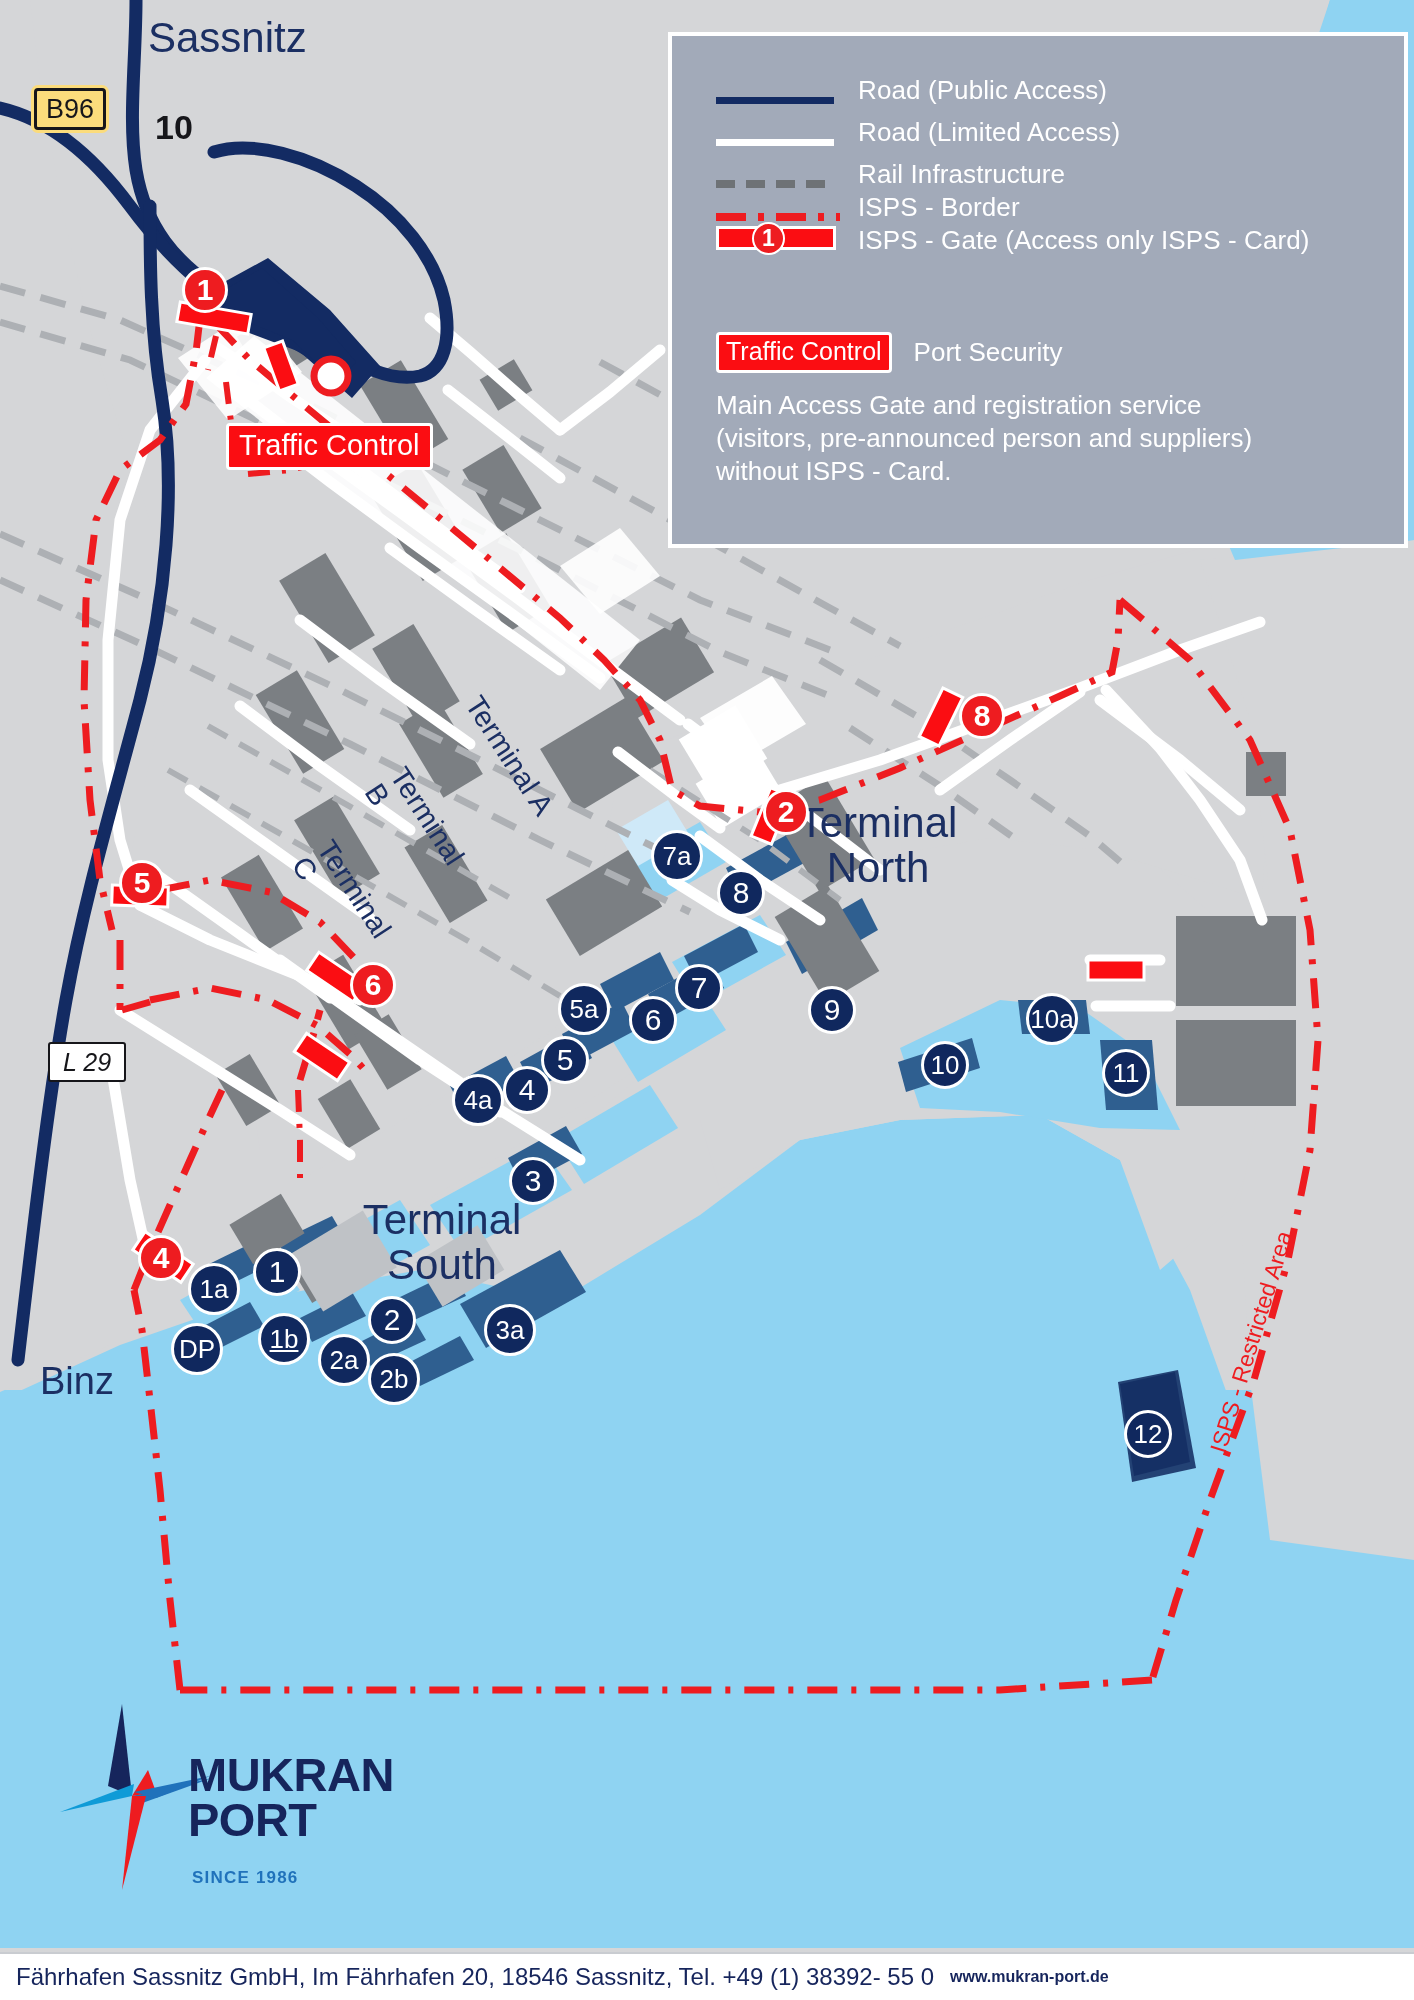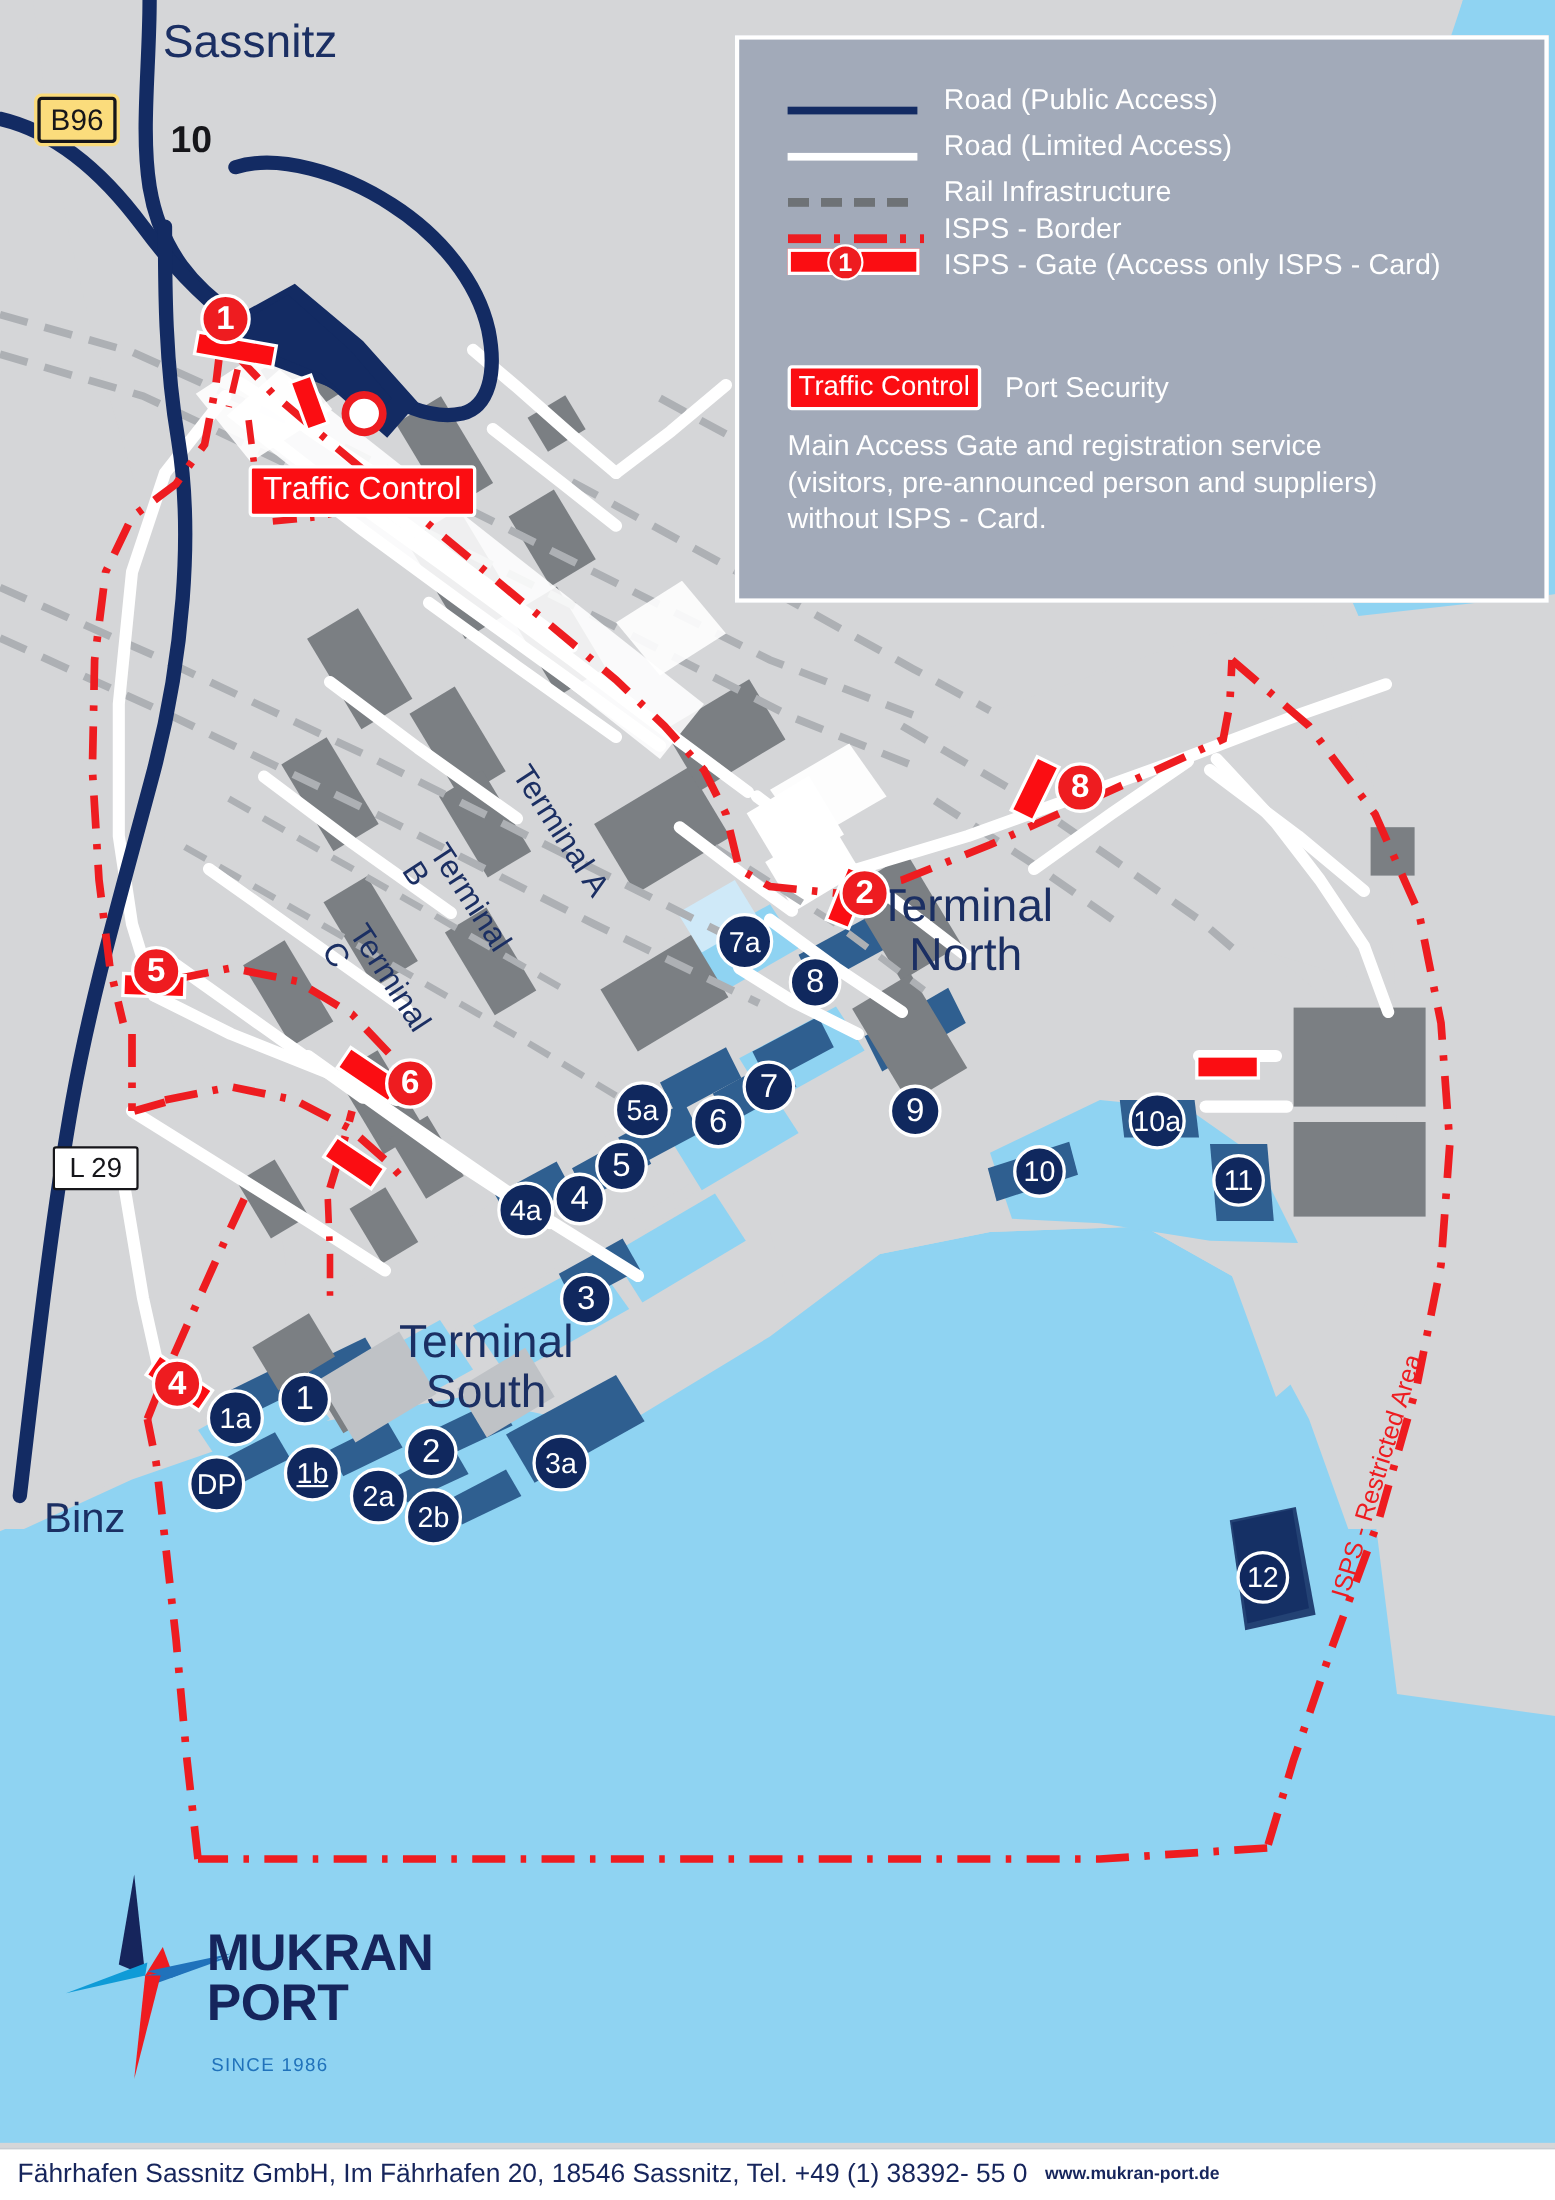--- a/index.html
+++ b/index.html
@@ -107,20 +107,21 @@
   }
   #shield-b96 {
     left: 34px; top: 88px; width: 72px; height: 42px;
     background: #fbdc7c; border: 3px solid #16161a; border-radius: 4px;
     box-shadow: 0 0 0 3px #fbdc7c;
   }
   #shield-l29 {
     left: 48px; top: 1042px; width: 78px; height: 40px;
     background: #ffffff; border: 2px solid #16161a; border-radius: 3px;
     font-size: 25px;
+    font-style: italic;
   }
 
   
   #tc-map {
     position: absolute; left: 226px; top: 423px;
     background: #fb0d12; color: #ffffff;
     border: 3px solid #ffffff; border-radius: 4px;
     font-size: 29px; padding: 3px 10px 5px 10px;
     white-space: nowrap;
   }
@@ -151,21 +152,21 @@
 
   
   #logo-block { position: absolute; left: 60px; top: 1700px; width: 340px; height: 200px; }
   #logo-text {
     position: absolute; left: 128px; top: 52px;
     color: #16255c; font-size: 47px; font-weight: 700;
     line-height: 0.96; letter-spacing: -0.5px;
   }
   #logo-since {
     position: absolute; left: 132px; top: 168px;
-    color: #2072bb; font-size: 17px; font-weight: 400; letter-spacing: 1.2px;
+    color: #2072bb; font-size: 17px; font-weight: 700; letter-spacing: 1.2px;
   }
 
   
   #footer {
     position: absolute; left: 0; top: 1952px;
     width: 1414px; height: 48px;
     border-top: 2px solid #c9ccd1;
     display: flex; align-items: center; padding-left: 16px;
     background: #ffffff;
   }

